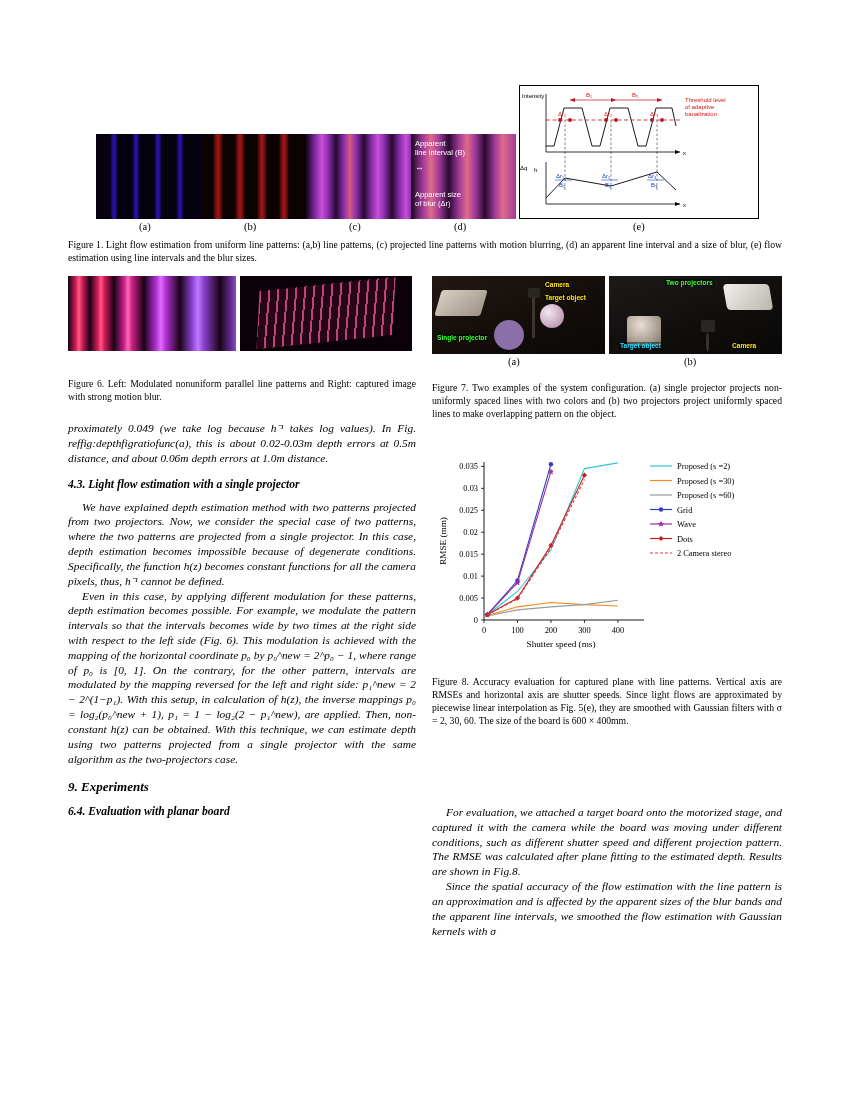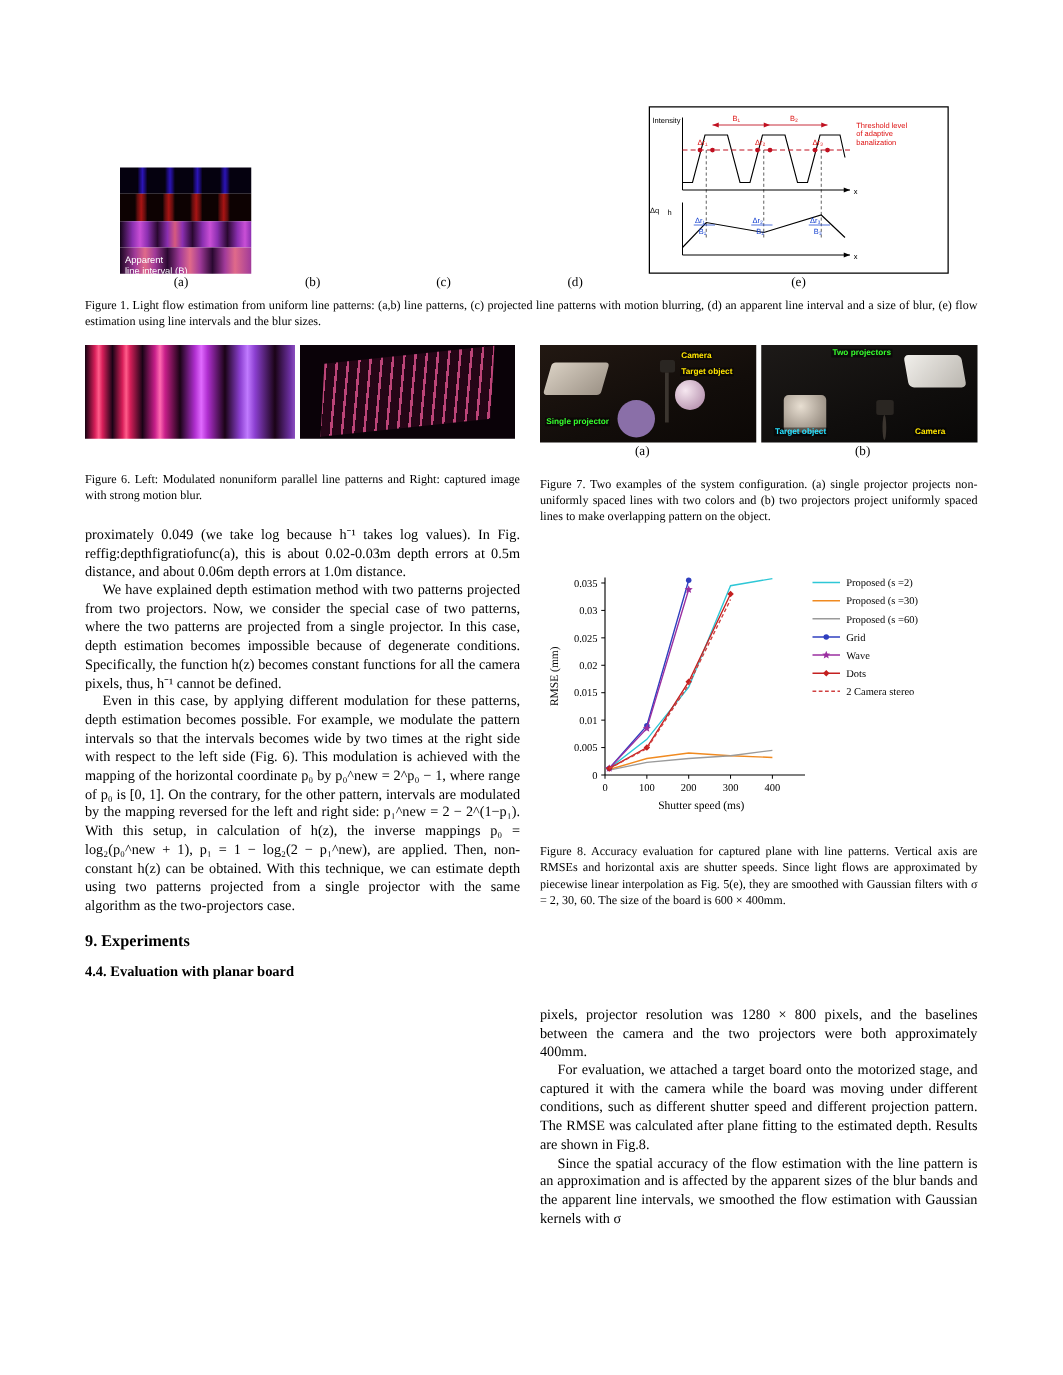--- a/index.html
+++ b/index.html
@@ -29,21 +29,20 @@
     top: 85px;
     width: 660px;
   }
   .fig5-strip {
     display: flex;
     height: 85px;
     width: 420px;
     position: absolute;
     left: 0;
     top: 49px;
-    flex-direction: column;
   }
   .fig5-panel {
     width: 105px;
     height: 85px;
     position: relative;
     overflow: hidden;
     background: #000;
   }
   .lines-a {
     background:
@@ -250,20 +249,21 @@
     width: 350px;
   }
 
   
   .col {
     position: absolute;
     width: 348px;
     font-size: 11.4px;
     line-height: 1.30;
     text-align: justify;
+    font-style: italic;
   }
   .col-left { left: 68px; top: 421px; }
   .col-right { left: 432px; top: 805px; width: 350px; }
 
   .col p { margin: 0 0 0px 0; text-indent: 14px; }
   .col p.noindent { text-indent: 0; }
   h3.sec {
     font-size: 11.6px;
     font-weight: bold;
     margin: 12px 0 7px 0;
@@ -534,25 +534,25 @@
         <line x1="218" y1="101" x2="240" y2="101" stroke="#d04040" stroke-width="1.2" stroke-dasharray="3,2"></line>
         <text x="245" y="104" class="legend-label">2 Camera stereo</text>
       </svg>
   </div>
   <div class="caption" id="fig8-caption">
     <span>Figure 8. Accuracy evaluation for captured plane with line patterns. Vertical axis are RMSEs and horizontal axis are shutter speeds. Since light flows are approximated by piecewise linear interpolation as Fig. 5(e), they are smoothed with Gaussian filters with σ = 2, 30, 60. The size of the board is 600 × 400mm.</span>
   </div>
 
   <div class="col col-left">
     <p class="noindent">proximately 0.049 (we take log because h⁻¹ takes log values). In Fig. reffig:depthfigratiofunc(a), this is about 0.02-0.03m depth errors at 0.5m distance, and about 0.06m depth errors at 1.0m distance.</p>
+    <h3 class="sec">4.3. Light flow estimation with a single projector</h3>
     <p>We have explained depth estimation method with two patterns projected from two projectors. Now, we consider the special case of two patterns, where the two patterns are projected from a single projector. In this case, depth estimation becomes impossible because of degenerate conditions. Specifically, the function h(z) becomes constant functions for all the camera pixels, thus, h⁻¹ cannot be defined.</p>
     <p>Even in this case, by applying different modulation for these patterns, depth estimation becomes possible. For example, we modulate the pattern intervals so that the intervals becomes wide by two times at the right side with respect to the left side (Fig. 6). This modulation is achieved with the mapping of the horizontal coordinate p₀ by p₀^new = 2^p₀ − 1, where range of p₀ is [0, 1]. On the contrary, for the other pattern, intervals are modulated by the mapping reversed for the left and right side: p₁^new = 2 − 2^(1−p₁). With this setup, in calculation of h(z), the inverse mappings p₀ = log₂(p₀^new + 1), p₁ = 1 − log₂(2 − p₁^new), are applied. Then, non-constant h(z) can be obtained. With this technique, we can estimate depth using two patterns projected from a single projector with the same algorithm as the two-projectors case.</p>
     <h2 class="sec">9. Experiments</h2>
-    <h3 class="sec" style="margin-top:4px">4.4. Evaluation with planar board</h3>
+    <h3 class="sec" style="margin-top:4px">6.4. Evaluation with planar board</h3>
   </div>
 
   <div class="col col-right">
-    <p class="noindent">pixels, projector resolution was 1280 × 800 pixels, and the baselines between the camera and the two projectors were both approximately 400mm.</p>
     <p>For evaluation, we attached a target board onto the motorized stage, and captured it with the camera while the board was moving under different conditions, such as different shutter speed and different projection pattern. The RMSE was calculated after plane fitting to the estimated depth. Results are shown in Fig.8.</p>
     <p>Since the spatial accuracy of the flow estimation with the line pattern is an approximation and is affected by the apparent sizes of the blur bands and the apparent line intervals, we smoothed the flow estimation with Gaussian kernels with σ</p>
   </div>
 
 </div>
 
 </body></html>

